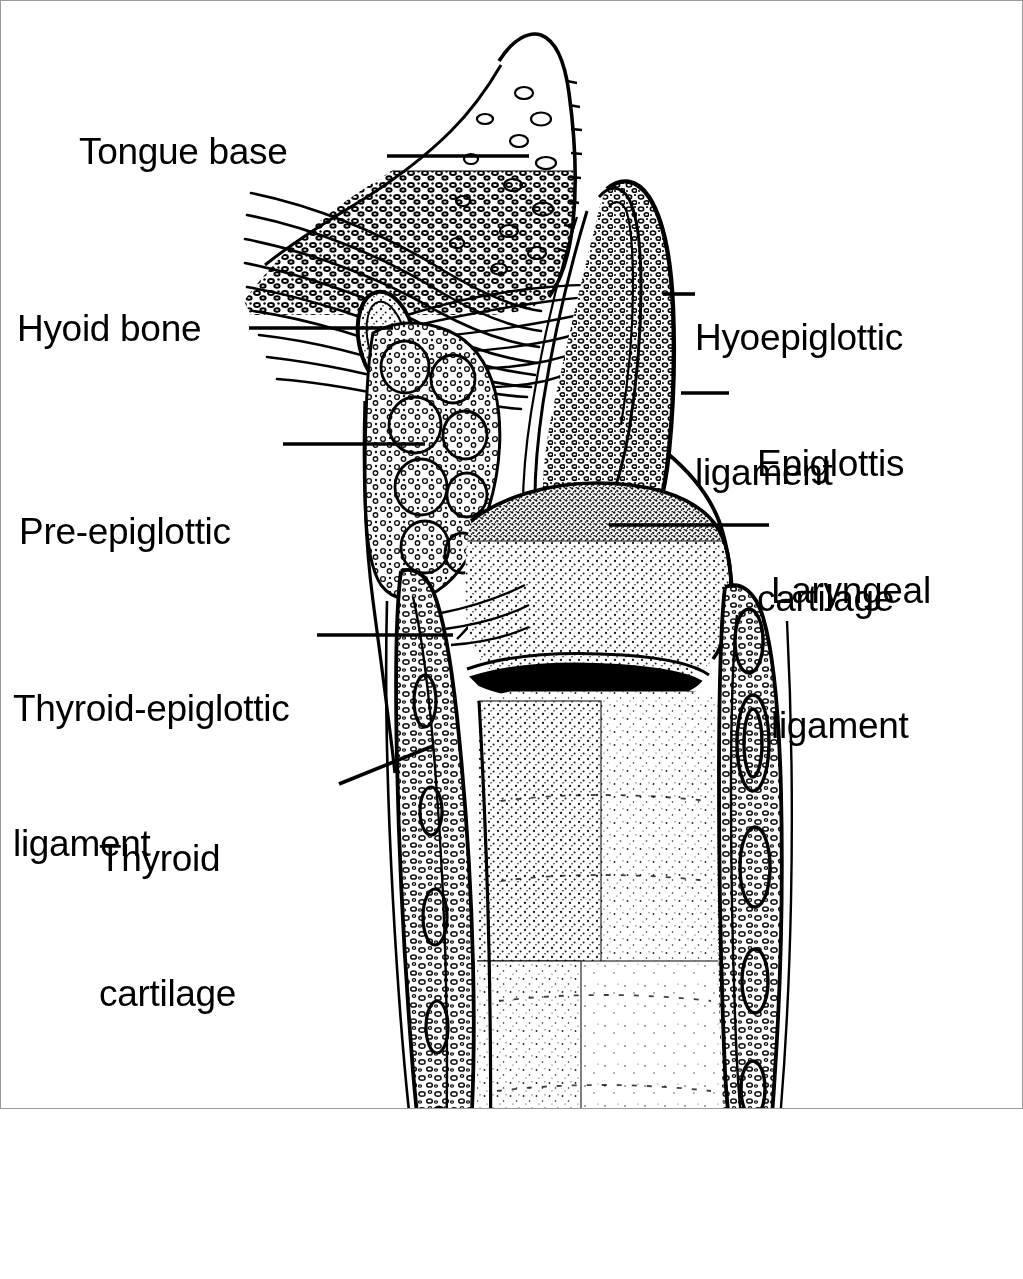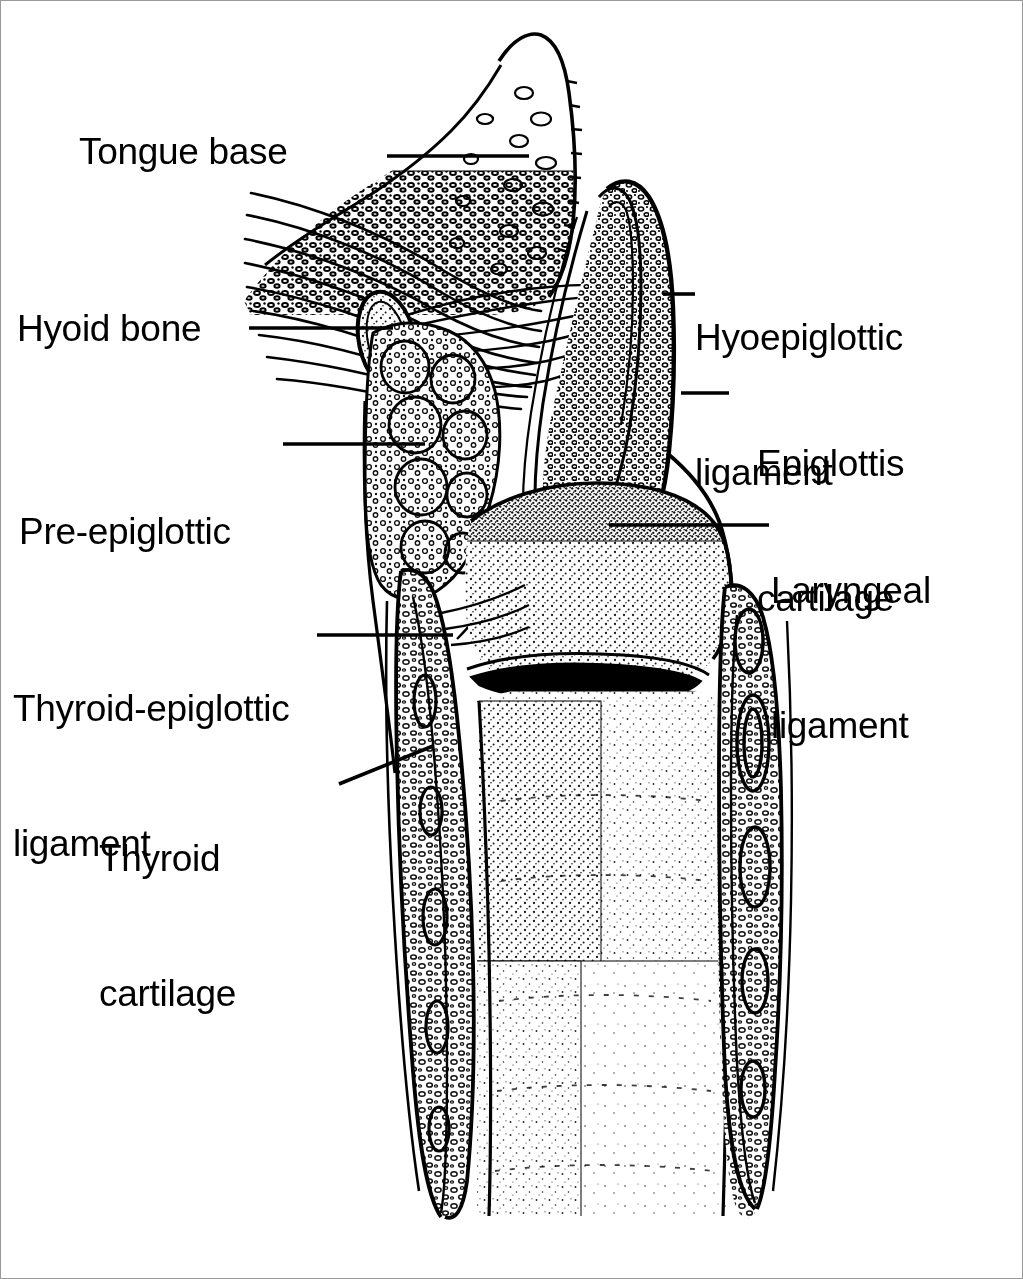--- a/index.html
+++ b/index.html
@@ -6,21 +6,21 @@
     margin: 0;
     padding: 0;
     background: #ffffff;
   }
   body {
     font-family: "Liberation Sans", sans-serif;
   }
   #page {
     position: relative;
     width: 1023px;
-    height: 1279px;
+    height: 1109px;
     background: #ffffff;
     border: 1px solid #9a9a9e;
     box-sizing: border-box;
     overflow: hidden;
   }
   #figure-svg {
     position: absolute;
     left: 0;
     top: 0;
     width: 1023px;

